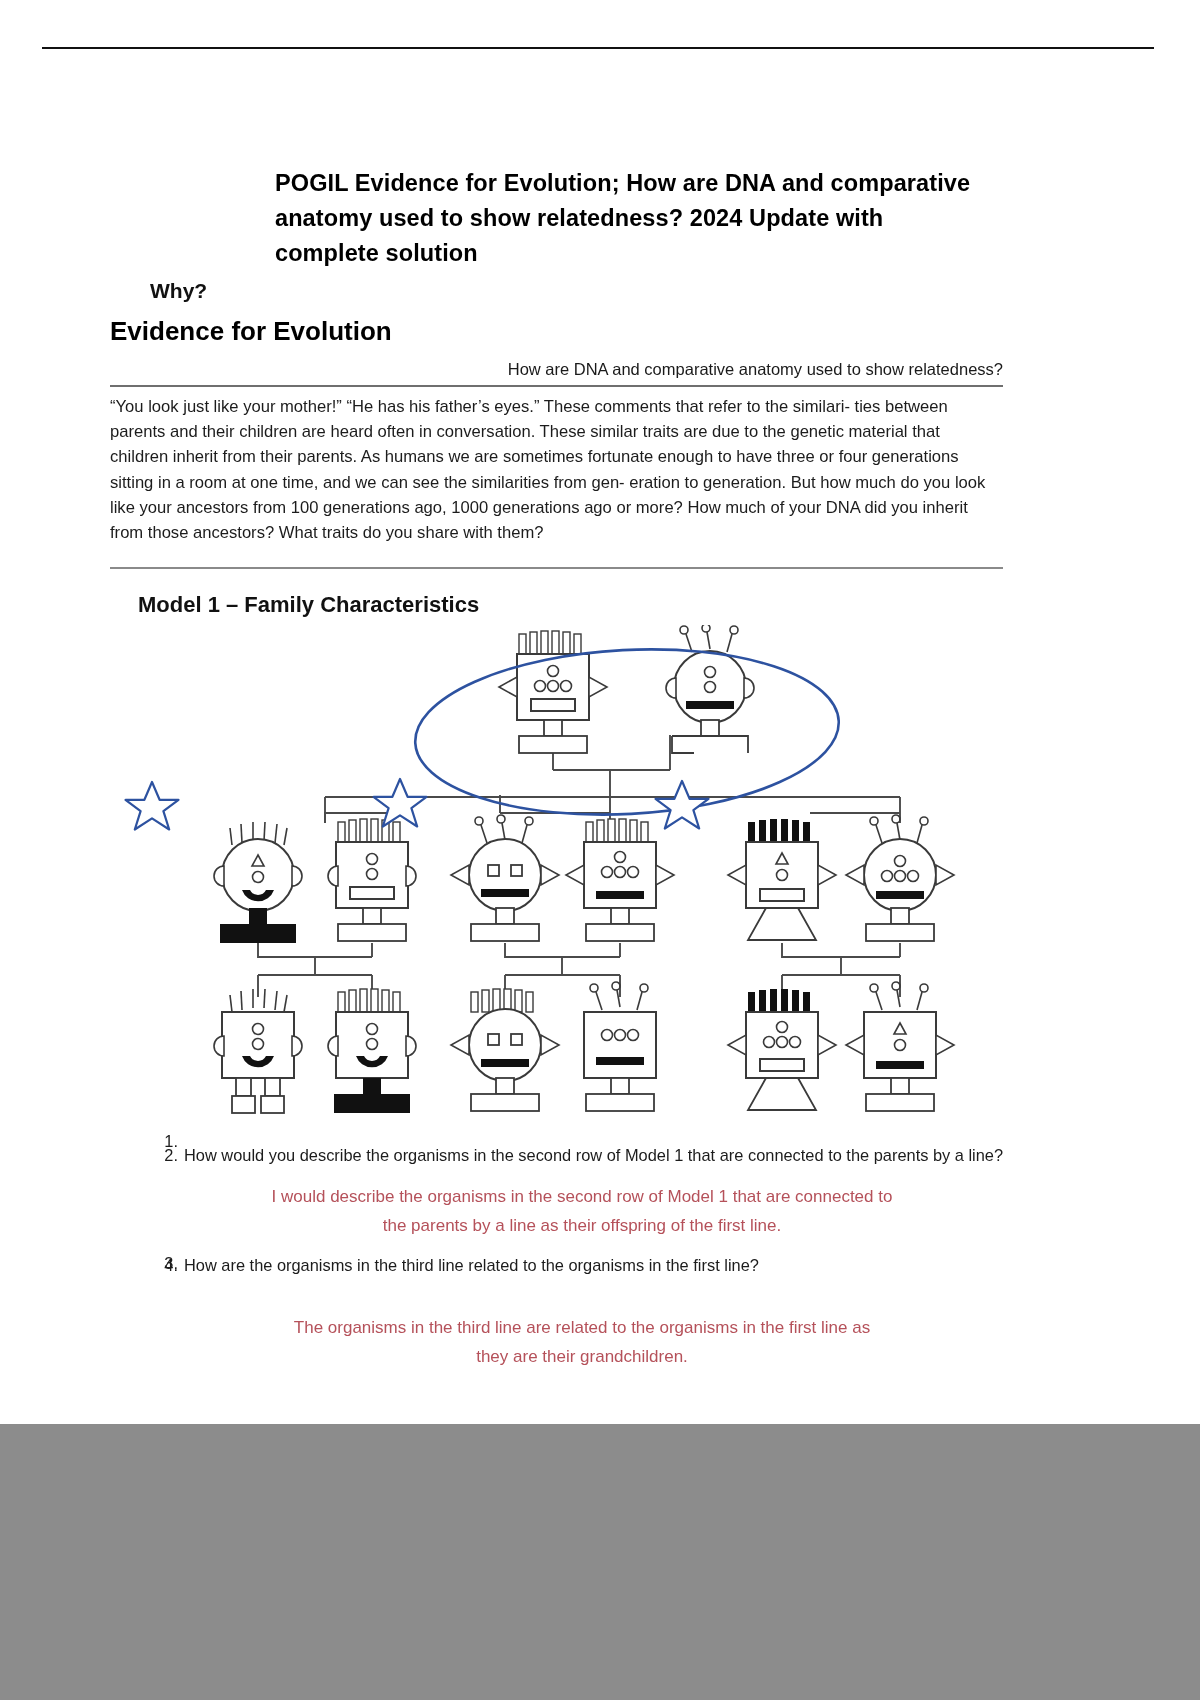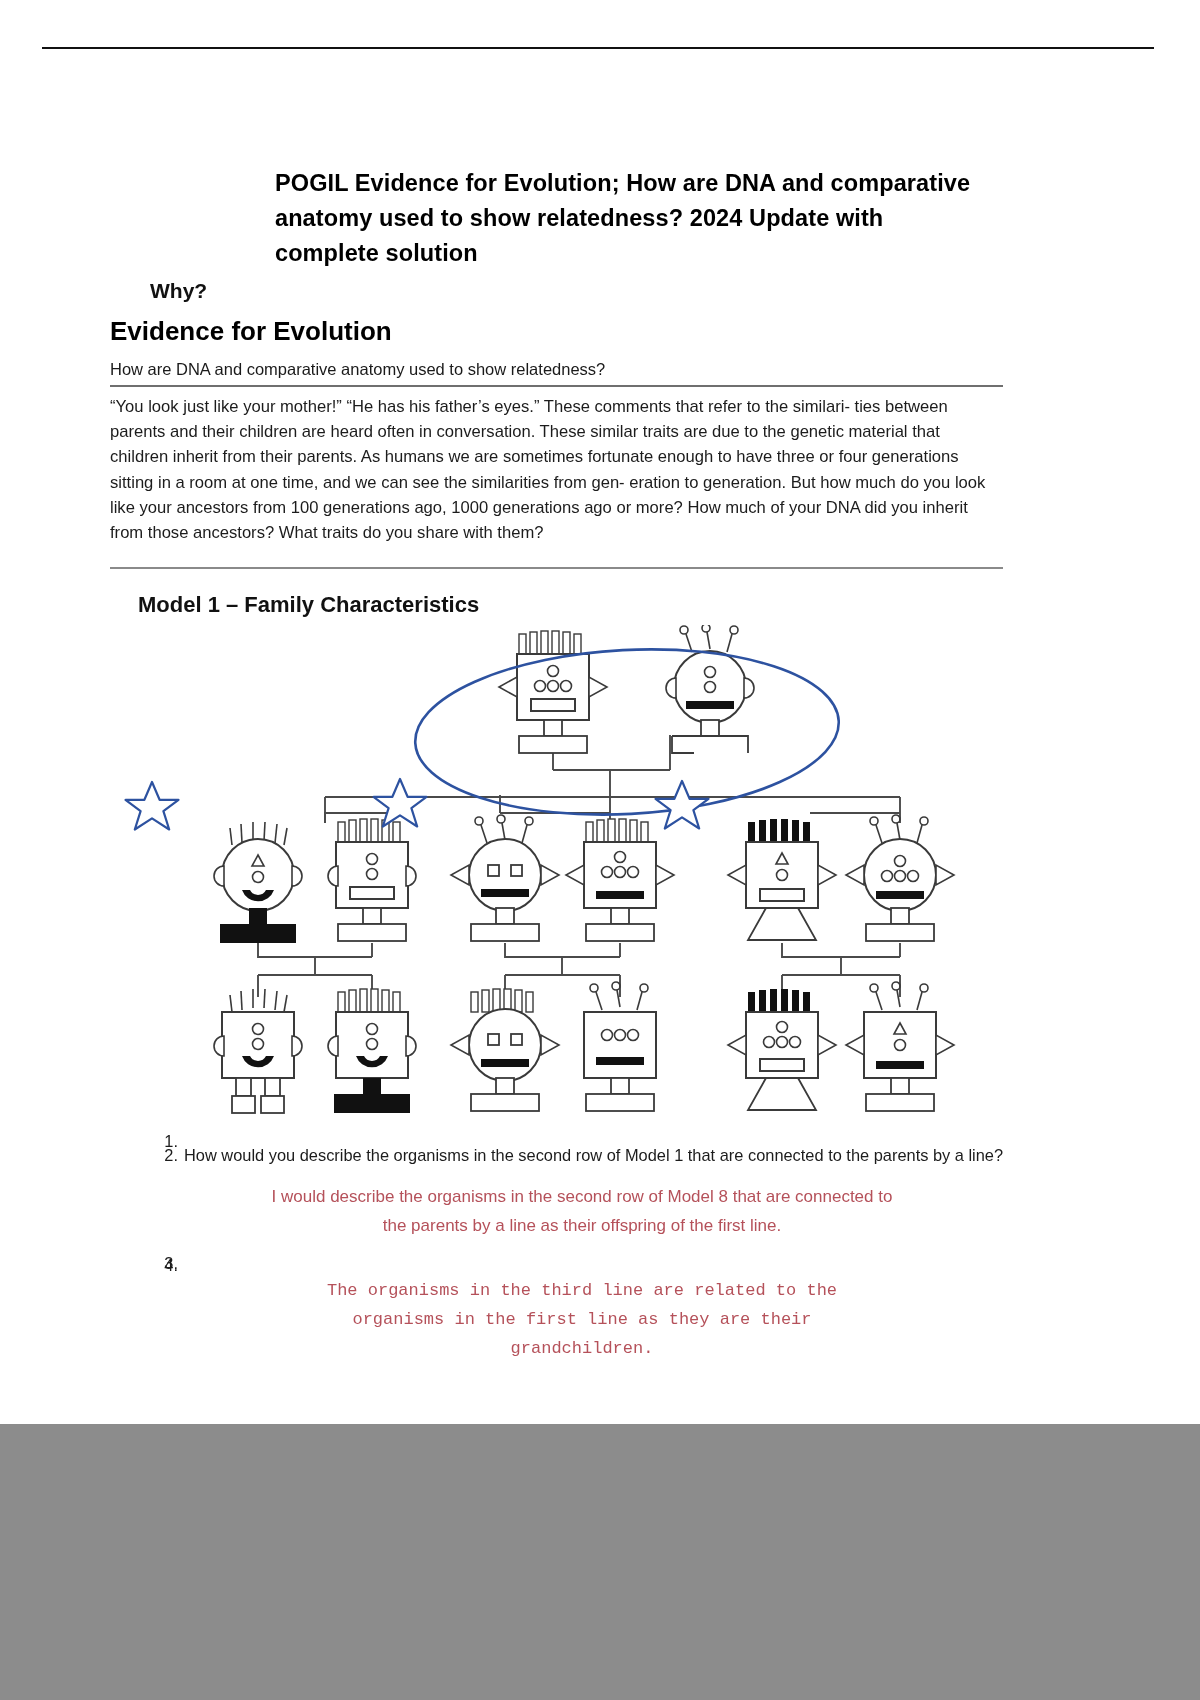--- a/index.html
+++ b/index.html
@@ -65,21 +65,21 @@
     text-align: left;
     font-size: 26px;
     font-weight: bold;
     color: #000;
   }
   .ev-sub {
     position: absolute;
     left: 110px;
     top: 360px;
     width: 893px;
-    text-align: left;
+    text-align: right;
     font-size: 16.5px;
     color: #1a1a1a;
   }
   .hr-thin {
     position: absolute;
     left: 110px;
     top: 385px;
     width: 893px;
     height: 0;
     border-top: 2px solid #6f6f6f;
@@ -148,21 +148,21 @@
     color: #1c1c1c;
   }
   .answer {
     color: #b5515a;
     font-size: 17px;
     line-height: 29px;
     text-align: center;
     margin: 14px auto 12px auto;
     width: 640px;
   }
-  .answer.narrow { width: 610px; font-family: Liberation Mono, monospace; }
+  .answer.narrow { width: 610px; }
   .q.tight { margin-bottom: 6px; }
   .spacer-8 { height: 8px; }
 </style>
 </head>
 <body>
 
 <div class="page">
 
   <div class="rule-top"></div>
   <div class="rule-bottom"></div>
@@ -491,27 +491,28 @@
   <div class="qlist">
 
     <div class="q">
       <span class="num">1.</span>
     </div>
 
     <div class="q tight">
       <span class="num">2.</span>
       <span>How would you describe the organisms in the second row of Model 1 that are connected to the parents by a line?</span>
     </div>
-    <div class="answer">I would describe the organisms in the second row of Model 8 that are connected to the parents by a line as their offspring of the first line.</div>
+    <div class="answer">I would describe the organisms in the second row of Model 1 that are connected to the parents by a line as their offspring of the first line.</div>
 
     <div class="q">
       <span class="num">3.</span>
     </div>
 
     <div class="q">
       <span class="num">4.</span>
+      <span>How are the organisms in the third line related to the organisms in the first line?</span>
     </div>
     <div class="spacer-8"></div>
     <div class="answer narrow">The organisms in the third line are related to the organisms in the first line as they are their grandchildren.</div>
 
   </div>
 
 </div>
 
 </body></html>

